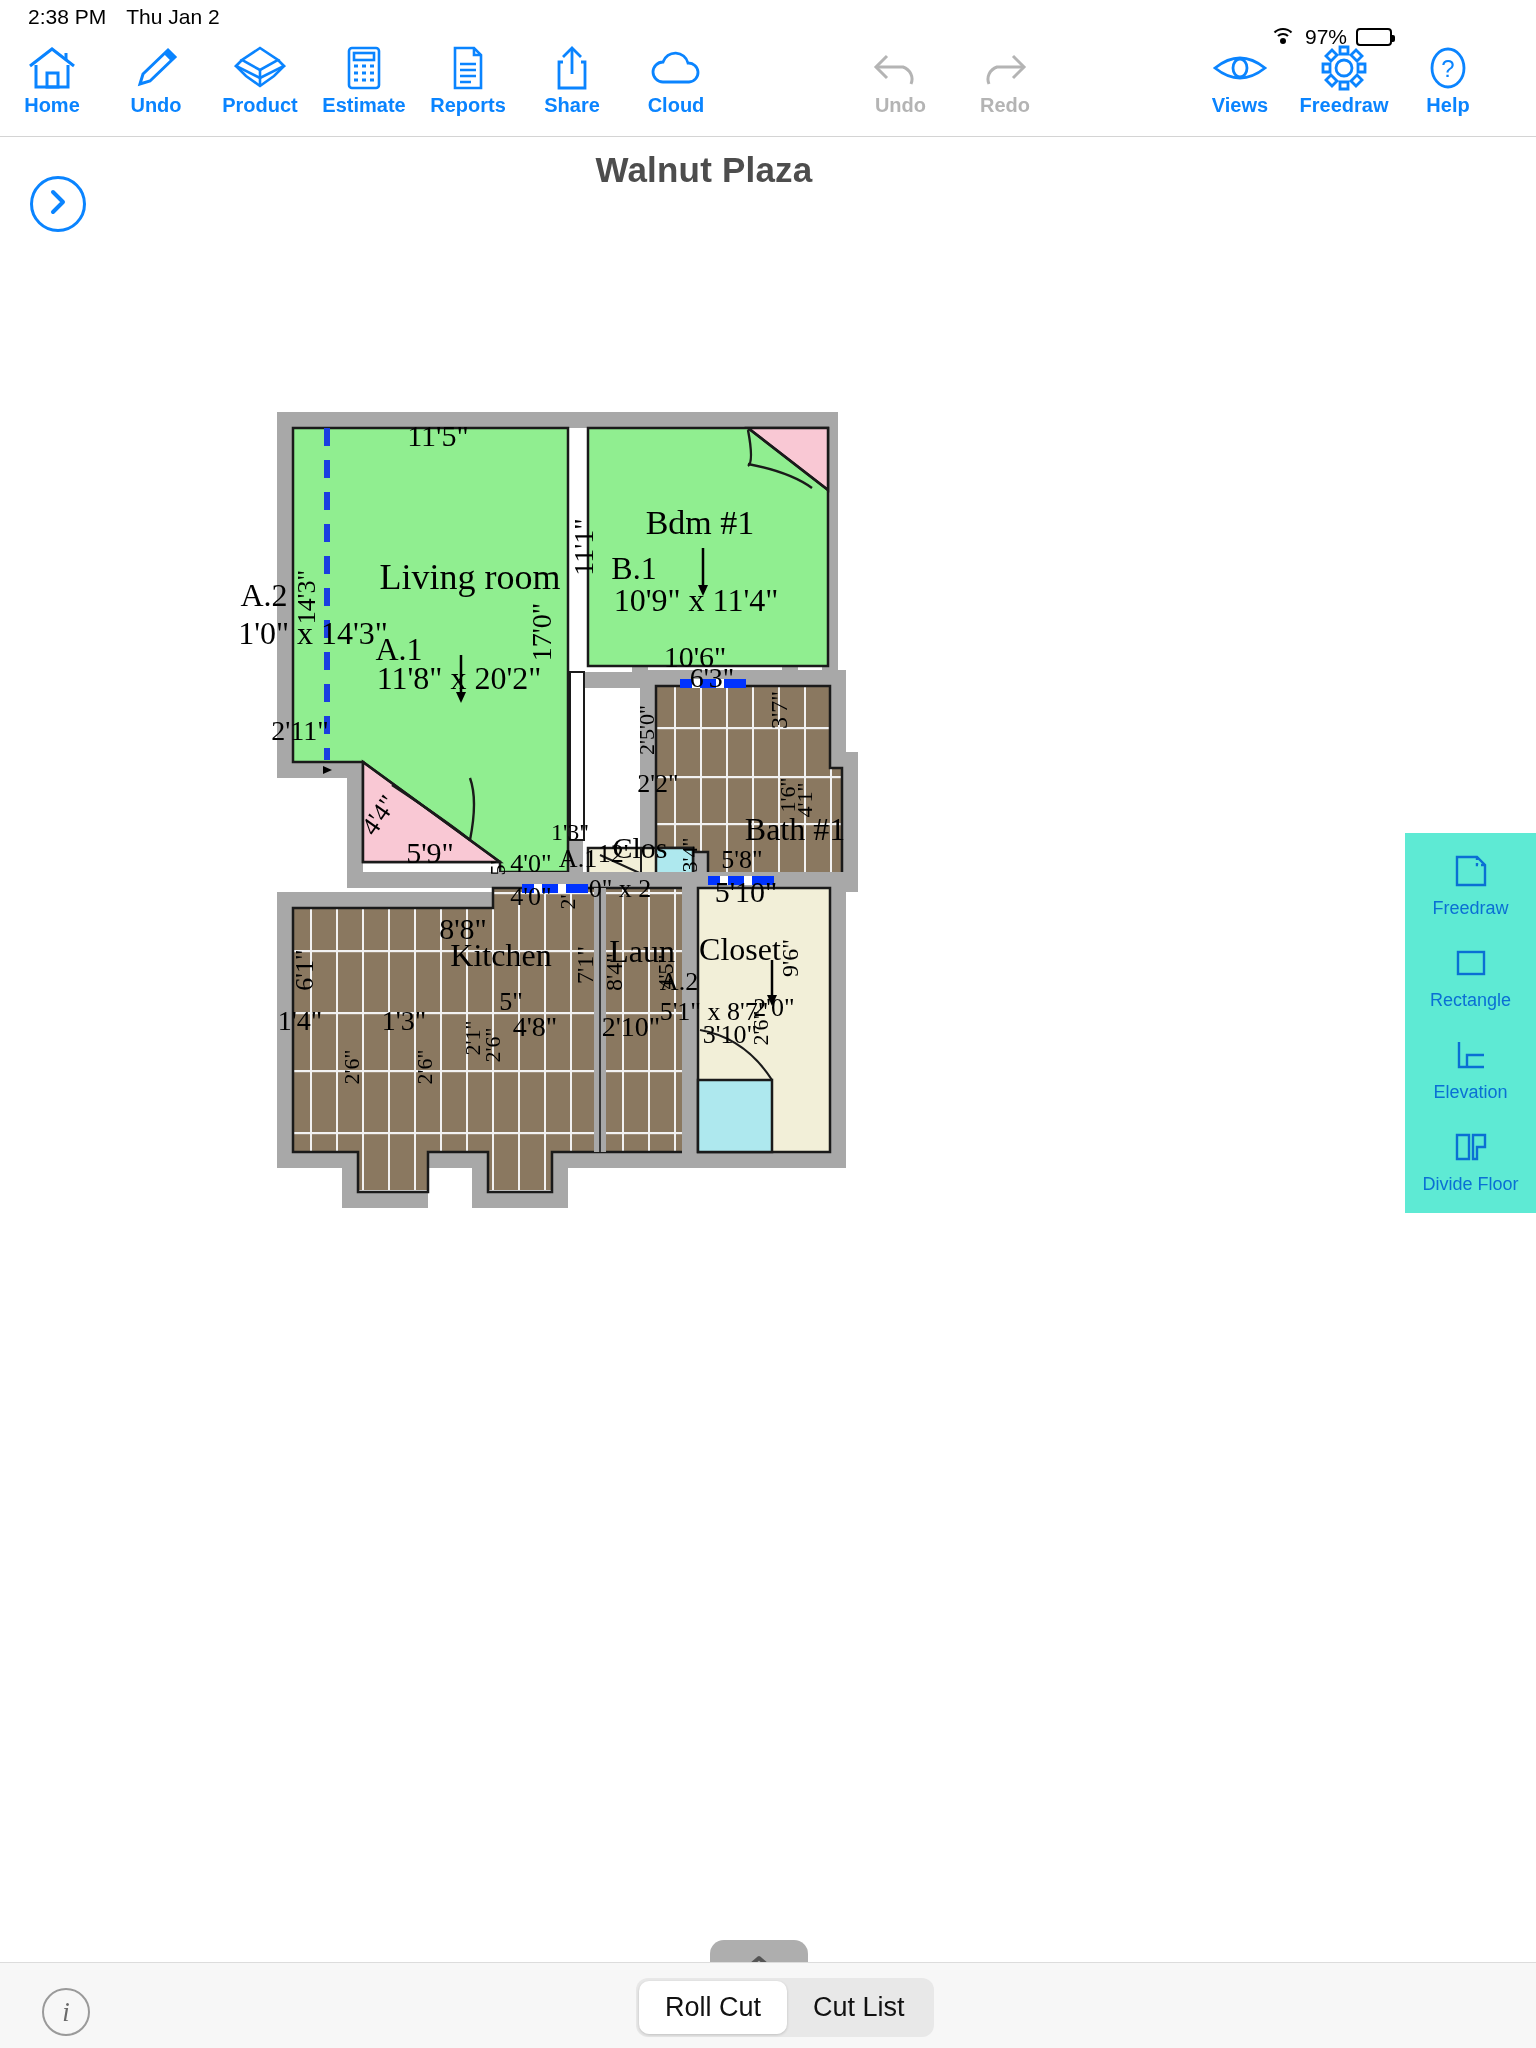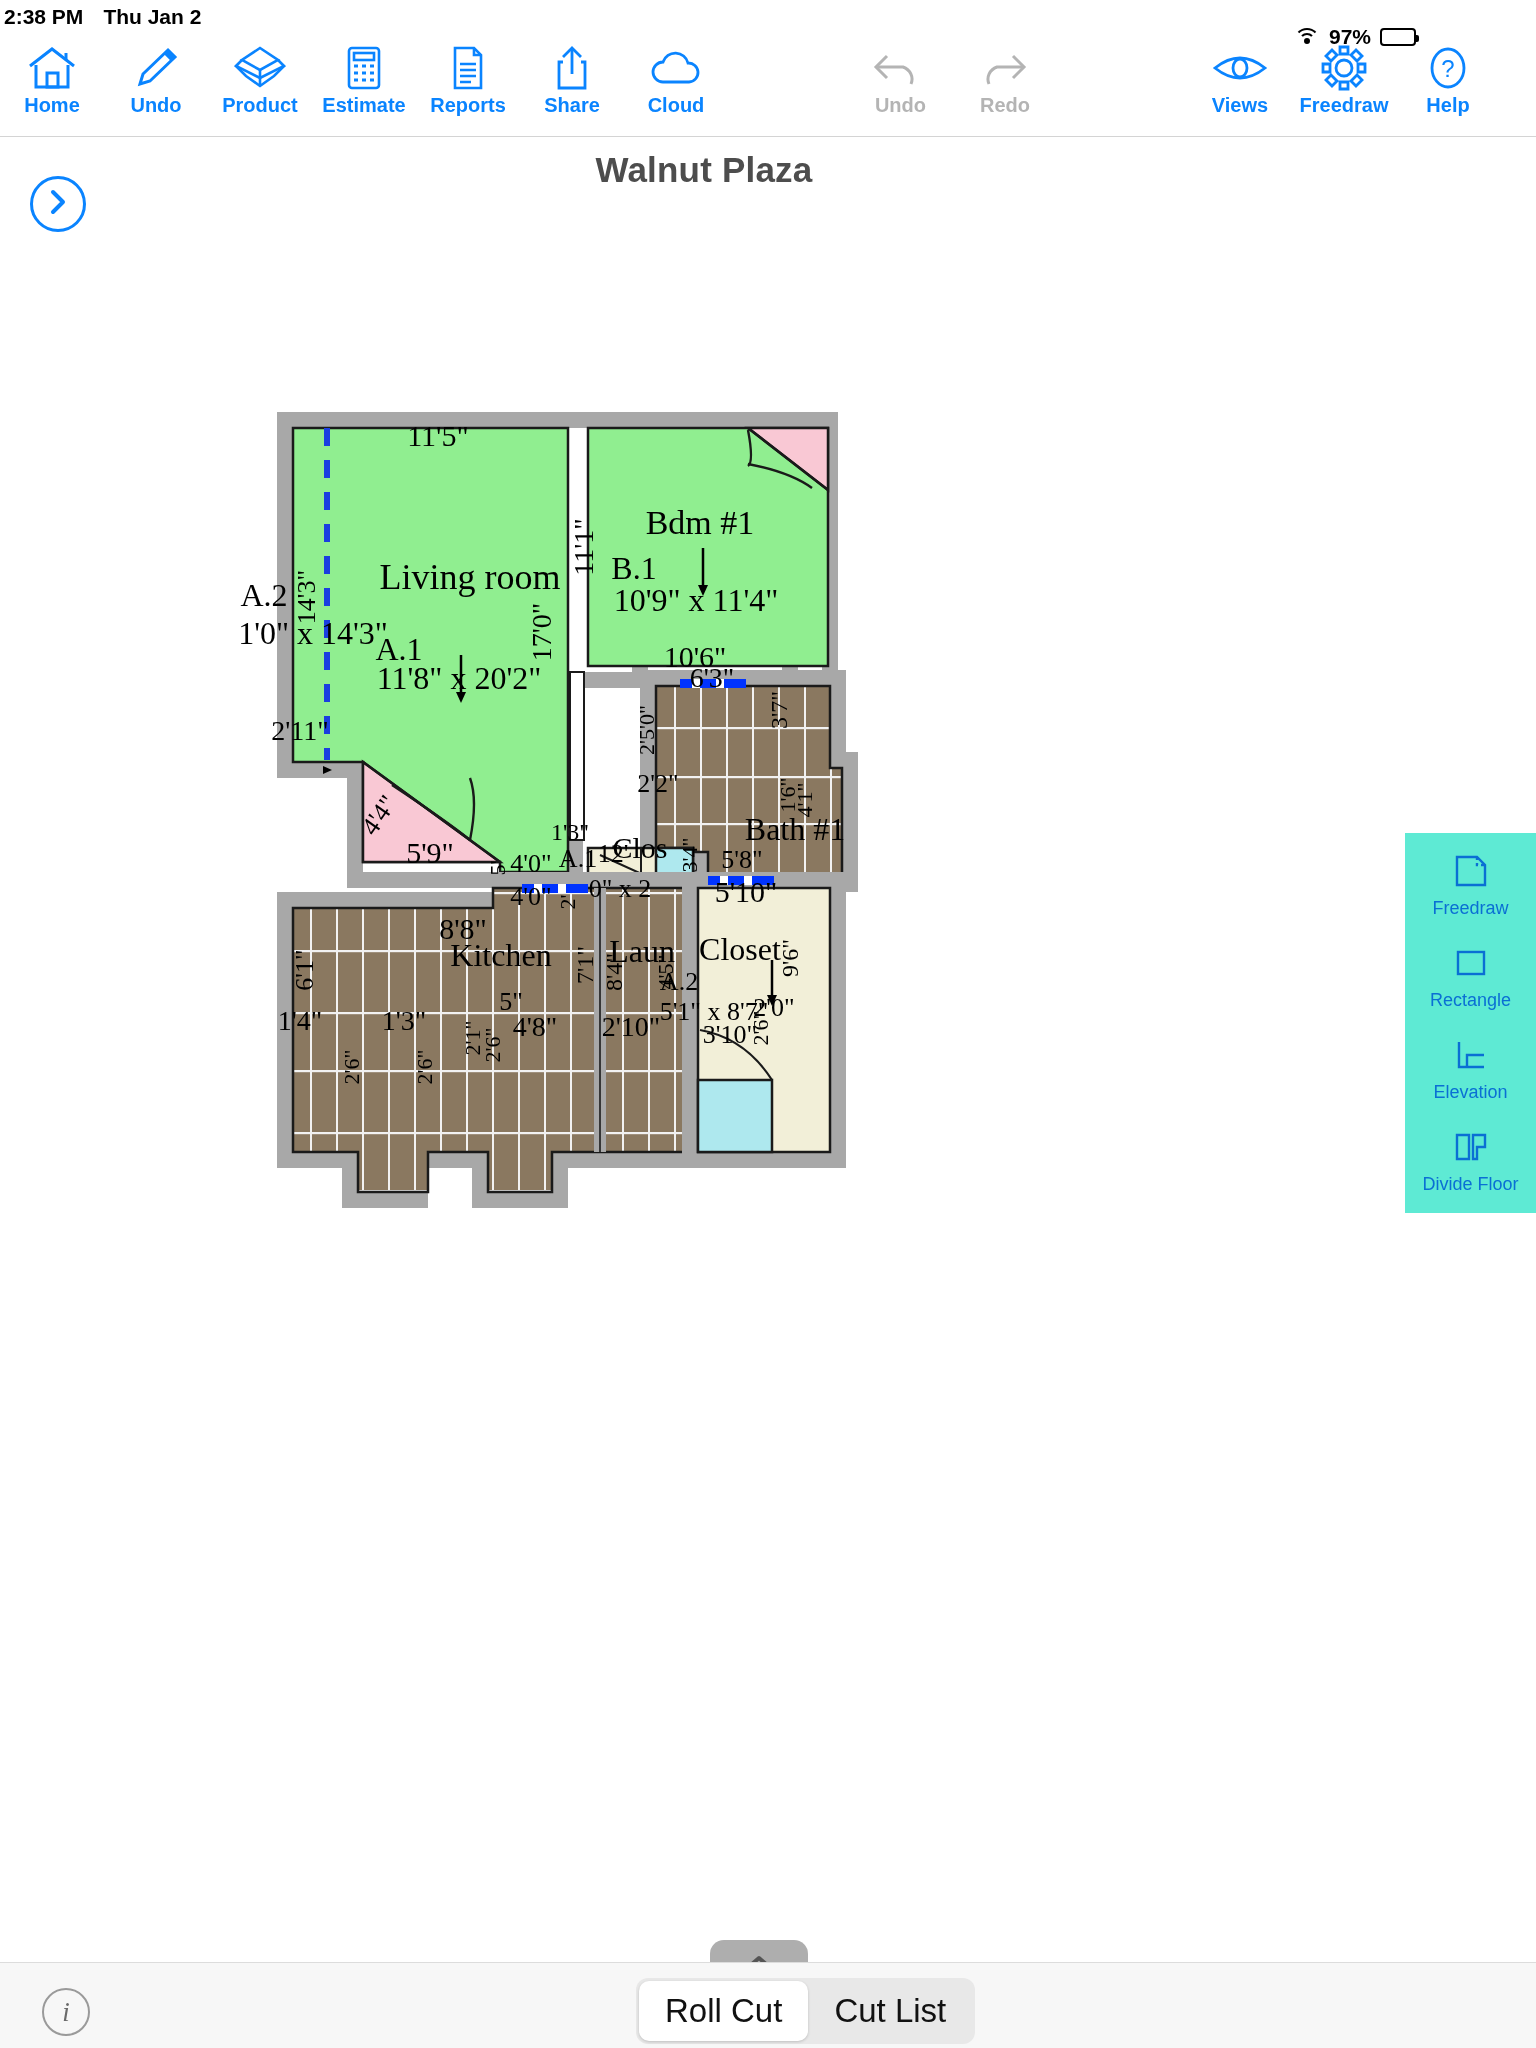--- a/index.html
+++ b/index.html
@@ -8,22 +8,22 @@
     background: #ffffff;
     font-family: "Liberation Sans", sans-serif;
     overflow: hidden;
   }
   body { position: relative; }
 
   
   #status-bar {
     position: absolute; top: 0; left: 0; width: 1420px; height: 34px;
     display: flex; align-items: center;
-    padding: 0 4px;
-    font-size: 21px; font-weight: 700; color: #000;
+    padding: 0 28px;
+    font-size: 21px; font-weight: 400; color: #000;
   }
   #status-left { display: flex; gap: 20px; align-items: baseline; }
   #status-right { margin-left: auto; display: flex; align-items: center; gap: 9px; margin-top: 40px; }
   .wifi-icon { display: inline-block; width: 26px; height: 19px; position: relative; }
   .wifi-icon i {
     position: absolute; left: 50%; border: 2.6px solid #000;
     border-color: #000 transparent transparent transparent;
     border-radius: 50%; transform: translateX(-50%);
   }
   .wifi-icon i:nth-child(1) { width: 26px; height: 26px; top: 0; }
@@ -99,21 +99,21 @@
   }
   #bottom-bar {
     position: absolute; left: 0; bottom: 0; width: 1536px; height: 86px;
     background: #f7f7f7; border-top: 1px solid #dcdcdc;
   }
   #seg-control {
     position: absolute; left: 636px; top: 15px;
     display: flex; background: #e8e8e8; border-radius: 12px; padding: 3px;
   }
   .seg {
-    padding: 11px 26px; font-size: 33px; color: #111; border-radius: 10px;
+    padding: 11px 26px; font-size: 27px; color: #111; border-radius: 10px;
   }
   .seg.active { background: #fff; box-shadow: 0 1px 3px rgba(0,0,0,.18); }
   #info-btn {
     position: absolute; left: 42px; bottom: 12px;
     width: 48px; height: 48px; border-radius: 50%;
     border: 2px solid #9a9a9a; color: #6a6a6a;
     display: flex; align-items: center; justify-content: center;
     font-size: 27px; font-family: "Liberation Serif", serif; font-style: italic;
   }
 </style>

